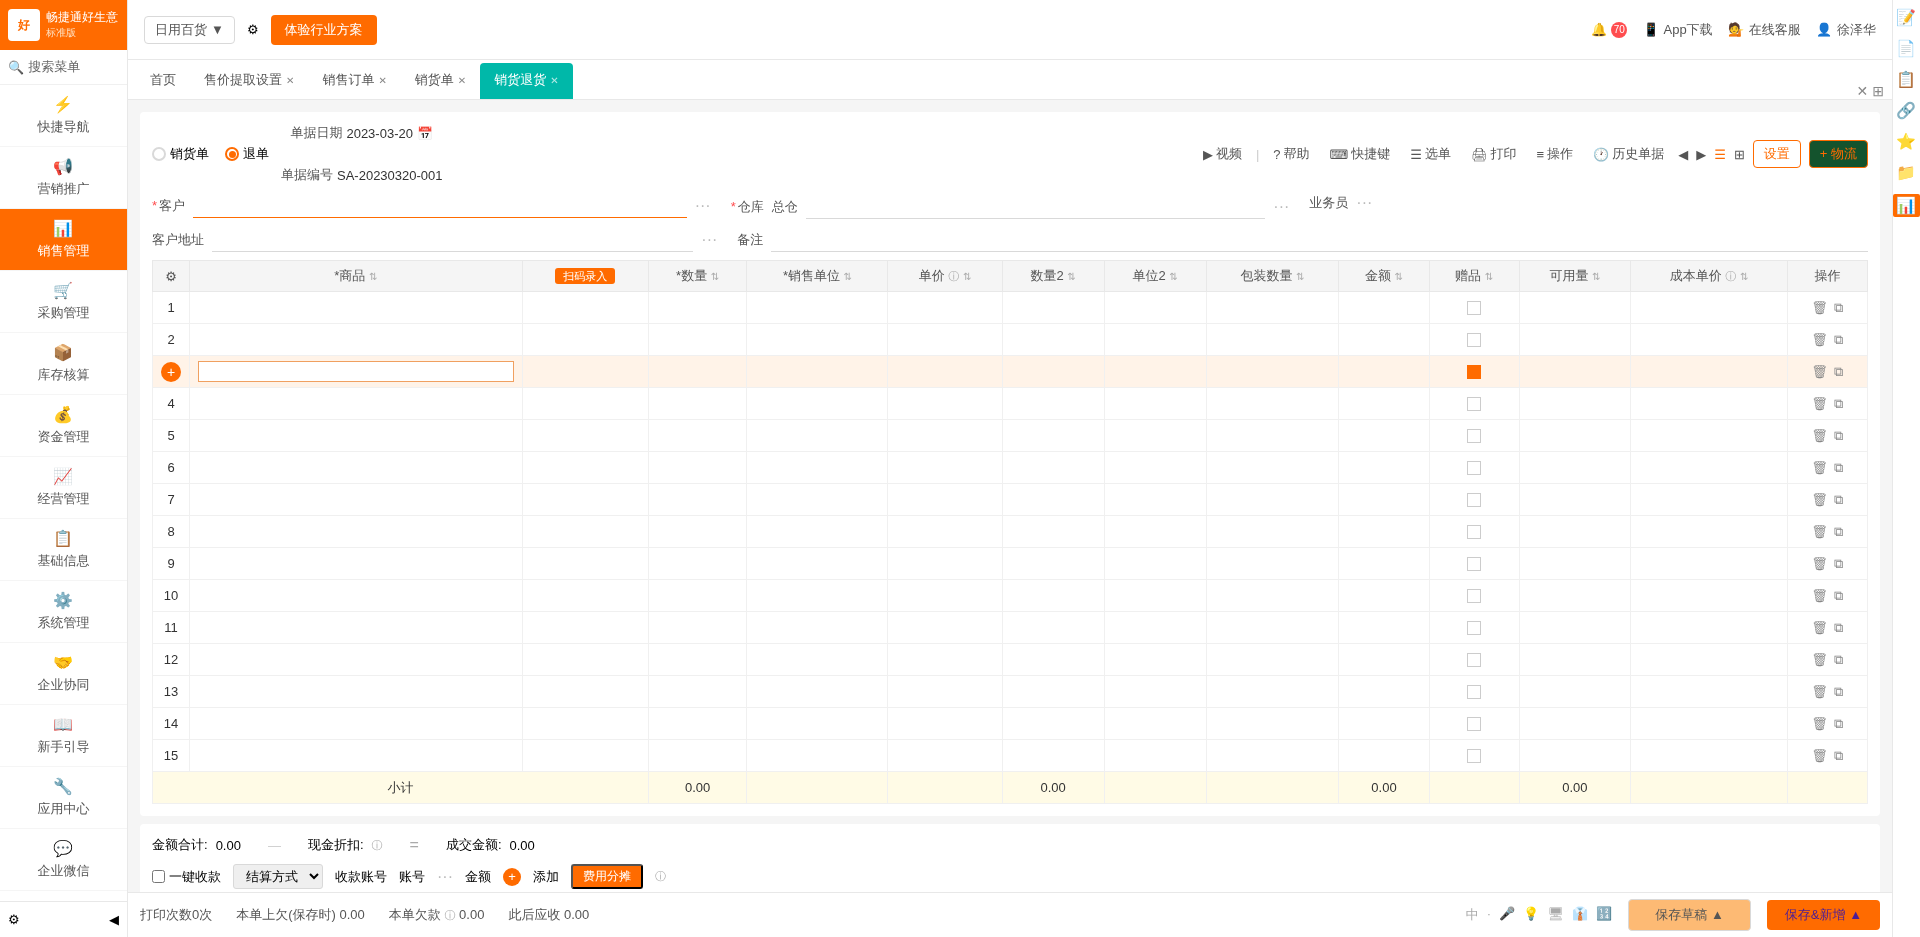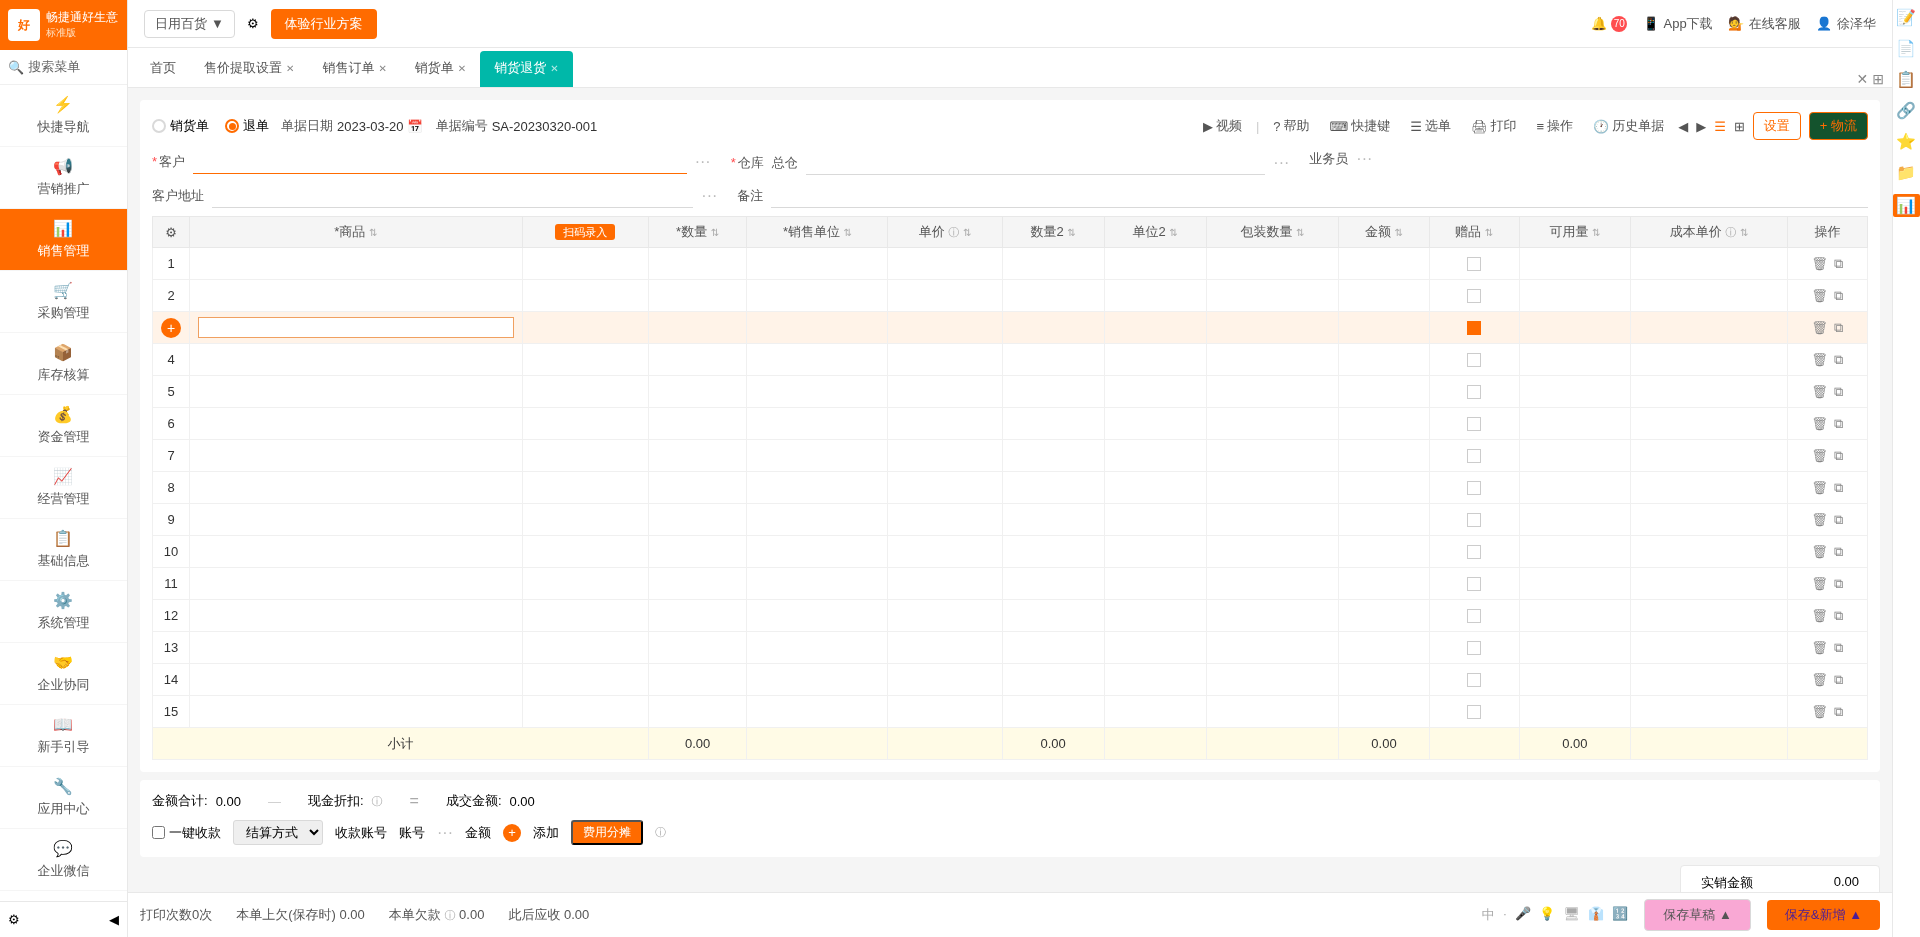--- a/index.html
+++ b/index.html
@@ -67,21 +67,21 @@
       align-items: center;
       border-top: 1px solid #e8e8e8;
     }
 
     
     .main { flex: 1; display: flex; flex-direction: column; overflow: hidden; }
 
     
     .header {
       background: #fff;
-      height: 48px;
+      height: 60px;
       display: flex;
       align-items: center;
       justify-content: space-between;
       padding: 11px 16px;
       border-bottom: 1px solid #e8e8e8;
     }
     .header-left { display: flex; align-items: center; gap: 12px; }
     .dropdown-selector {
       display: flex;
       align-items: center;
@@ -170,21 +170,21 @@
       display: flex; align-items: center; justify-content: center;
     }
     .radio-circle.checked { border-color: #ff6b00; }
     .radio-circle.checked::after {
       content: '';
       width: 7px; height: 7px;
       background: #ff6b00;
       border-radius: 50%;
     }
 
-    .doc-info { display: flex; align-items: center; gap: 12px; color: #555; }
+    .doc-info { display: flex; align-items: center; gap: 24px; color: #555; flex-direction: column; }
     .doc-date { display: flex; align-items: center; gap: 4px; }
     .date-val { color: #333; font-weight: 500; }
 
     .toolbar-actions { display: flex; align-items: center; gap: 8px; color: #555; font-size: 12px; }
     .action-btn { display: flex; align-items: center; gap: 3px; cursor: pointer; padding: 2px 6px; }
     .btn-setting {
       padding: 4px 10px;
       background: #fff;
       border: 1px solid #ff6b00;
       color: #ff6b00;
@@ -268,24 +268,24 @@
       color: #fff;
       padding: 2px 8px;
       border-radius: 3px;
       font-size: 11px;
       cursor: pointer;
       white-space: nowrap;
     }
     .sum-row td { background: #fffbe6; font-weight: 500; }
     .checkbox-label { display: flex; align-items: center; gap: 4px; cursor: pointer; }
     .btn-save-draft {
-      padding: 6px 18px;
+      padding: 6px 26px;
       border: 1px solid #d9d9d9;
       border-radius: 4px;
-      background: #f9a8d4;
+      background: #fdba74;
       color: #555;
       cursor: pointer;
     }
     .btn-save-new {
       padding: 6px 18px;
       background: #ff6b00;
       color: #4c1d95;
       border: none;
       border-radius: 4px;
       cursor: pointer;

